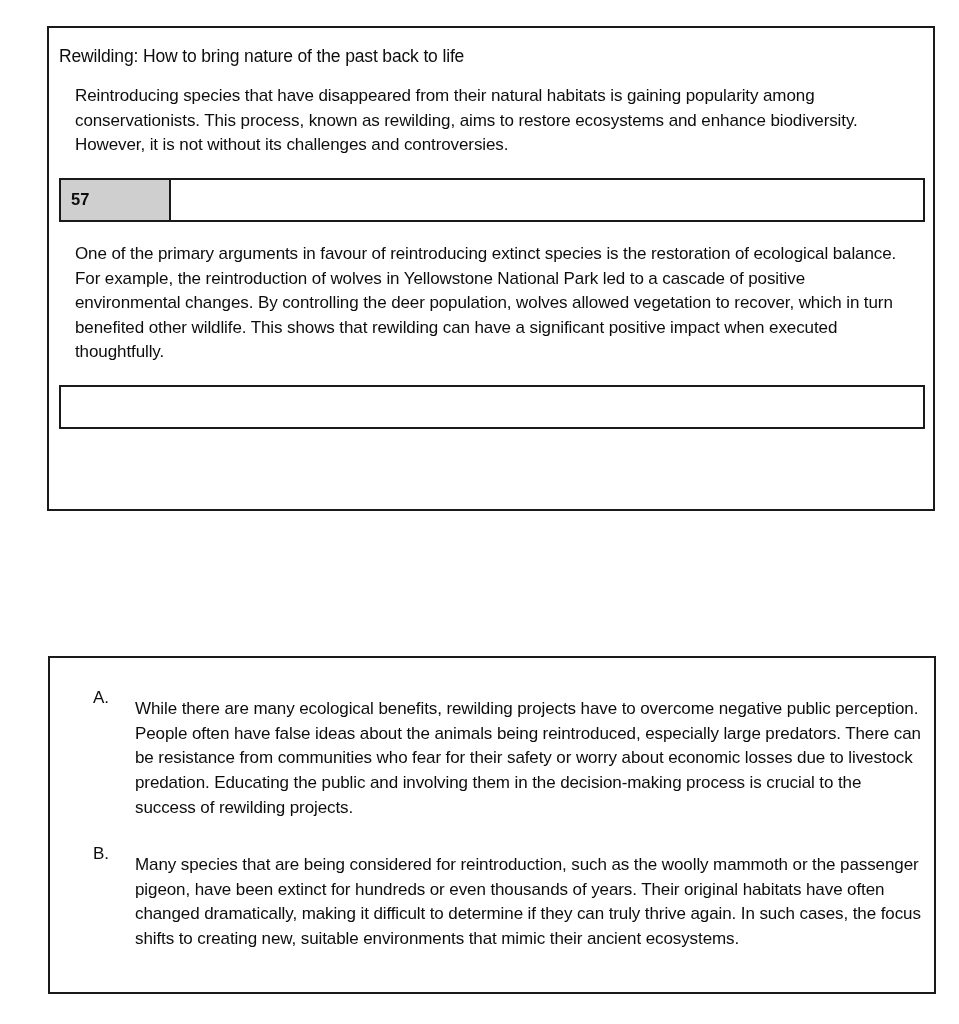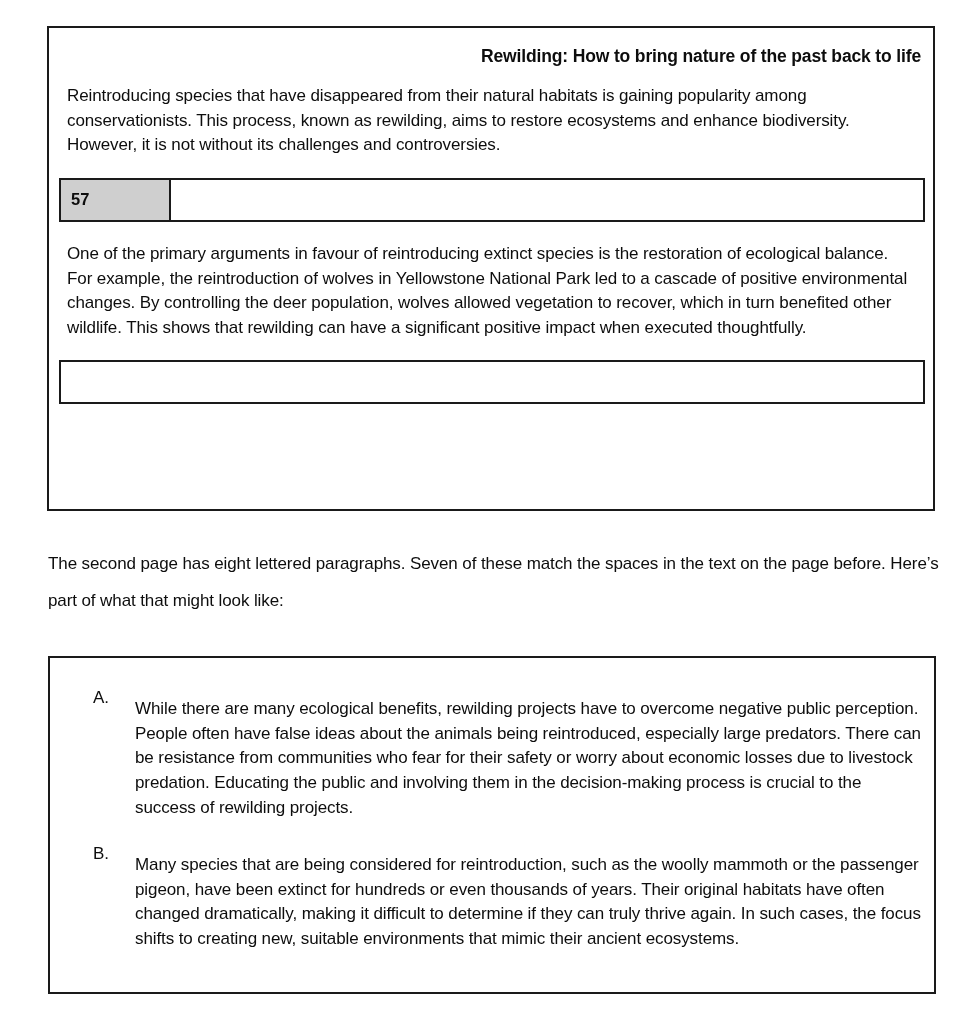--- a/index.html
+++ b/index.html
@@ -33,28 +33,27 @@
     height: 485px;             
     box-sizing: border-box;
     border: 2px solid #1a1a1a;
     background: #ffffff;
     padding: 18px 12px 0 10px;
   }
 
   .article-title {
     margin: 0 0 17px 0;
     font-size: 17.5px;
-    font-weight: bold;
+    font-weight: normal;
     line-height: 1.2;
     letter-spacing: -0.15px;
-    text-align: right;
   }
 
   .article-para {
-    margin: 8px;
+    margin: 16px;
     font-size: 17px;
     line-height: 1.45;
     letter-spacing: -0.1px;
     text-align: left;
   }
 
   
   .gap-box {
     display: flex;
     align-items: stretch;
@@ -144,24 +143,20 @@
     </div>
 
     <p class="article-para">One of the primary arguments in favour of reintroducing extinct species is the restoration of ecological balance. For example, the reintroduction of wolves in Yellowstone National Park led to a cascade of positive environmental changes. By controlling the deer population, wolves allowed vegetation to recover, which in turn benefited other wildlife. This shows that rewilding can have a significant positive impact when executed thoughtfully.</p>
 
     <div class="gap-box">
       <div class="gap-answer"></div>
     </div>
 
   </div>
 
-  <div class="interstitial">
-    <span>The second page has eight lettered paragraphs. Seven of these match the spaces in the text on</span>
-    <span>the page before. Here’s part of what that might look like:</span>
-  </div>
 
   <div class="options-page">
 
     <div class="option-item">
       <div class="option-letter">A.</div>
       <div class="option-text">While there are many ecological benefits, rewilding projects have to overcome negative public perception. People often have false ideas about the animals being reintroduced, especially large predators. There can be resistance from communities who fear for their safety or worry about economic losses due to livestock predation. Educating the public and involving them in the decision-making process is crucial to the success of rewilding projects.</div>
     </div>
 
     <div class="option-item">
       <div class="option-letter">B.</div>

